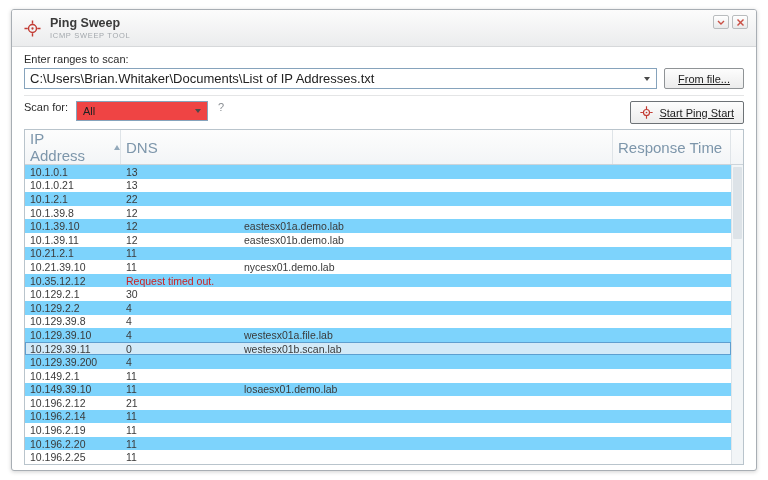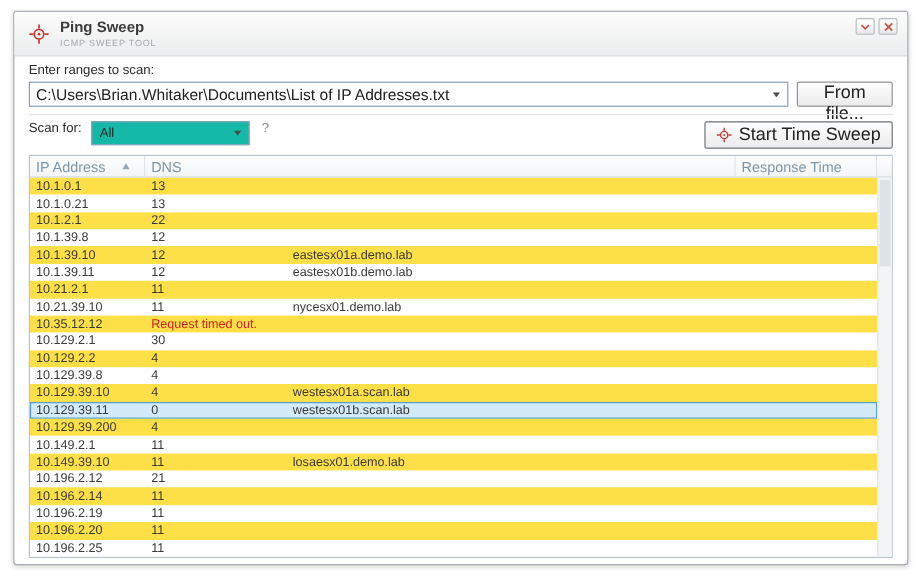--- a/index.html
+++ b/index.html
@@ -23,50 +23,50 @@
 
   
   .content { flex:1; display:flex; flex-direction:column; padding:6px 12px 5px; min-height:0; }
   .ranges-label { font-size:11px; color:#2b2b2b; margin-bottom:3px; }
   .ranges-row { display:flex; gap:7px; margin-bottom:6px; }
   .combo { flex:1; display:flex; border:1px solid #86a3bc; background:#fff; height:21px; align-items:center; }
   .combo input { flex:1; border:none; outline:none; font-size:13px;
     font-family:"Liberation Sans","DejaVu Sans",sans-serif; color:#222; padding:0 5px; background:transparent; }
   .combo-arrow { width:0; height:0; border-left:3.5px solid transparent;
     border-right:3.5px solid transparent; border-top:4px solid #4a4a4a; margin-right:6px; }
-  .btn { font-size:15px; font-family:"Liberation Sans","DejaVu Sans",sans-serif; color:#222;
+  .btn { font-size:11px; font-family:"Liberation Sans","DejaVu Sans",sans-serif; color:#222;
     background:linear-gradient(#fdfdfd,#ececec); border:1px solid #8f9396; border-radius:2px;
-    height:21px; padding:0 10px; cursor:pointer; }
+    height:21px; padding:0 10px; cursor:pointer;text-decoration:underline; }
   .from-file { width:80px; }
   .sep { border-top:1px solid #e4e5e6; margin-bottom:5px; }
   .scan-row { display:flex; margin-bottom:5px; }
   .scan-label { font-size:11px; color:#2b2b2b; margin-right:8px; }
-  .select { width:132px; height:20px; border:1px solid #86a3bc; background:#14b8a6; display:flex;
+  .select { width:132px; height:20px; border:1px solid #86a3bc; background:#ef4444; display:flex;
     align-items:center; justify-content:space-between; padding:0 6px; font-size:11px; color:#222; cursor:pointer; }
   .help { font-size:11px; color:#8a8f94; margin-left:10px; cursor:pointer; }
   .spacer { flex:1; }
   .start-btn { display:flex; align-items:center; gap:6px; height:23px;
     border:1px solid #6d7276; padding:0 9px; }
   .start-icon { width:13px; height:13px; }
 
   
   .table { flex:1; display:flex; flex-direction:column; border:1px solid #b9c4cc; min-height:0; }
   .thead { display:flex; flex:0 0 18px; background:linear-gradient(#fdfdfd,#f3f5f7);
-    border-bottom:1px solid #ccd4da; color:#7d96ab; font-size:12px; }
+    border-bottom:1px solid #ccd4da; color:#7d96ab; font-size:15px; }
   .th { display:flex; align-items:center; padding-left:5px; border-right:1px solid #dfe4e8; cursor:pointer; }
   .th.ip { width:96px; }
   .th.rt { width:118px; }
   .th.dns { flex:1; }
   .th.sbspace { width:12px; border-right:none; cursor:default; }
   .sort-asc { width:0; height:0; border-left:3.5px solid transparent; border-right:3.5px solid transparent;
     border-bottom:5px solid #93a9bb; display:inline-block; margin-left:14px; }
   .tbody-wrap { flex:1; display:flex; min-height:0; }
   .tbody { flex:1; display:flex; flex-direction:column; overflow:hidden; min-width:0; }
   .trow { flex:1; display:flex; align-items:center; font-size:10.5px; color:#3a3a3a; min-height:0; cursor:default; }
-  .trow.alt { background:#fde047; }
+  .trow.alt { background:#7dd3fc; }
   .trow.selected { background:#d3eaf8; box-shadow:inset 0 0 0 1px #5e9fd0; }
   .cell { padding-left:5px; white-space:nowrap; overflow:hidden; }
   .cell.ip { width:96px; }
   .cell.rt { width:118px; }
   .cell.dns { flex:1; }
   .cell.error { color:#cc2222; }
   .scrollbar { width:12px; background:#f2f5f7; border-left:1px solid #dfe4e8; position:relative; }
   .thumb { position:absolute; left:1px; right:1px; top:2px; height:72px; background:#dde3e8; border-radius:1px; }
 </style>
 </head>
@@ -126,21 +126,21 @@
       <div class="spacer"></div>
       <button class="btn start-btn">
         <svg class="start-icon" viewBox="0 0 18 18">
           <circle cx="9" cy="9" r="4.2" fill="none" stroke="#c23b33" stroke-width="1.6"></circle>
           <line x1="9" y1="0.5" x2="9" y2="4" stroke="#c23b33" stroke-width="1.6"></line>
           <line x1="9" y1="14" x2="9" y2="17.5" stroke="#c23b33" stroke-width="1.6"></line>
           <line x1="0.5" y1="9" x2="4" y2="9" stroke="#c23b33" stroke-width="1.6"></line>
           <line x1="14" y1="9" x2="17.5" y2="9" stroke="#c23b33" stroke-width="1.6"></line>
           <circle cx="9" cy="9" r="1.2" fill="#c23b33"></circle>
         </svg>
-        <span>Start Time Sweep</span>
+        <span>Start Ping Start</span>
       </button>
     </div>
 
     <div class="table">
       <div class="thead">
         <div class="th ip">
           <span>IP Address</span>
           <span class="sort-asc"></span>
         </div>
         <div class="th dns">
@@ -209,21 +209,21 @@
               <div class="cell dns"></div>
             </div>
             <div class="trow">
               <div class="cell ip">10.129.39.8</div>
               <div class="cell rt">4</div>
               <div class="cell dns"></div>
             </div>
             <div class="trow alt">
               <div class="cell ip">10.129.39.10</div>
               <div class="cell rt">4</div>
-              <div class="cell dns">westesx01a.scan.lab</div>
+              <div class="cell dns">westesx01a.file.lab</div>
             </div>
             <div class="trow selected">
               <div class="cell ip">10.129.39.11</div>
               <div class="cell rt">0</div>
               <div class="cell dns">westesx01b.scan.lab</div>
             </div>
             <div class="trow alt">
               <div class="cell ip">10.129.39.200</div>
               <div class="cell rt">4</div>
               <div class="cell dns"></div>

